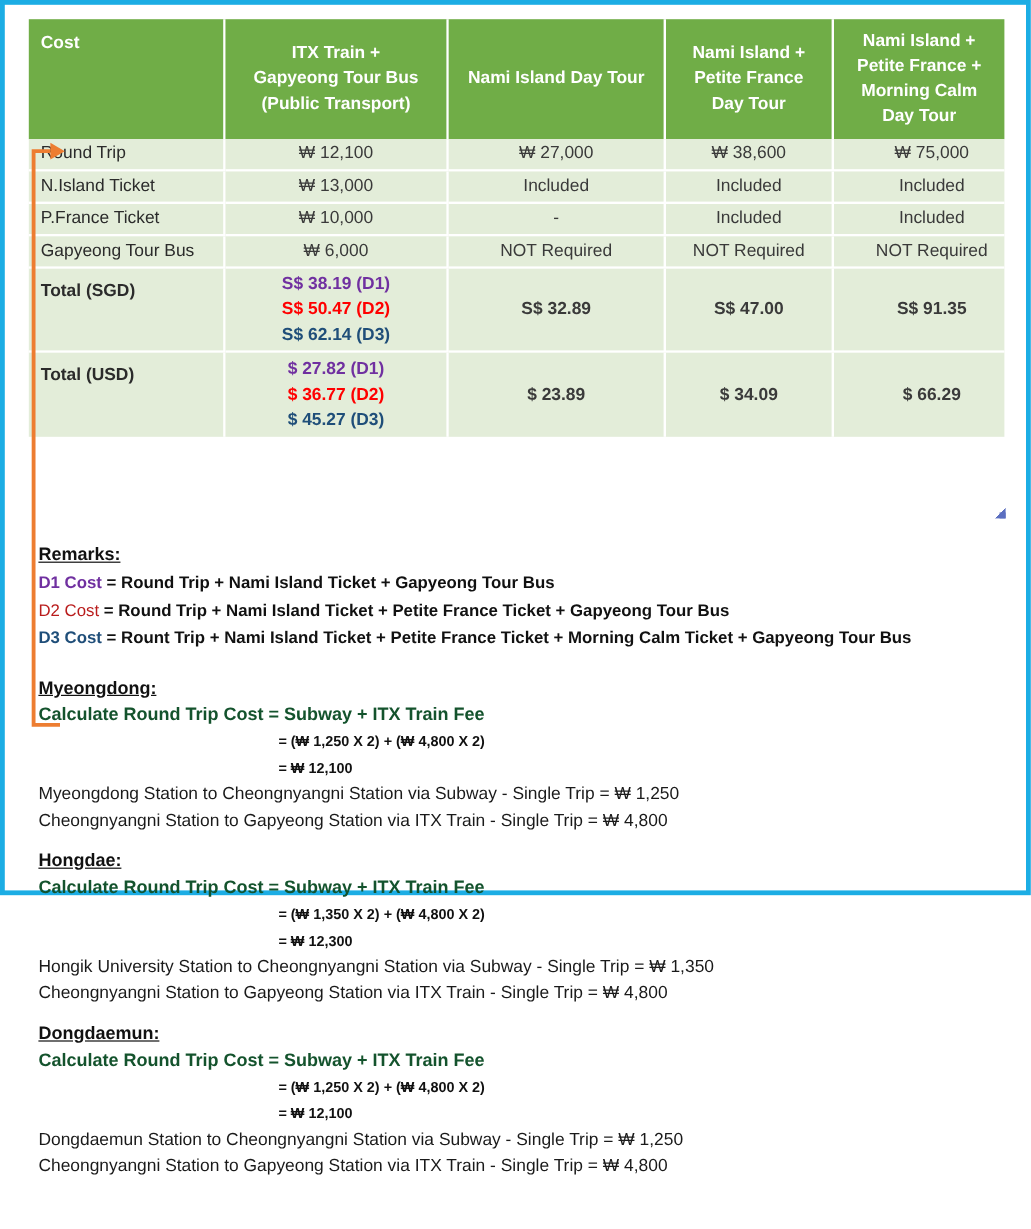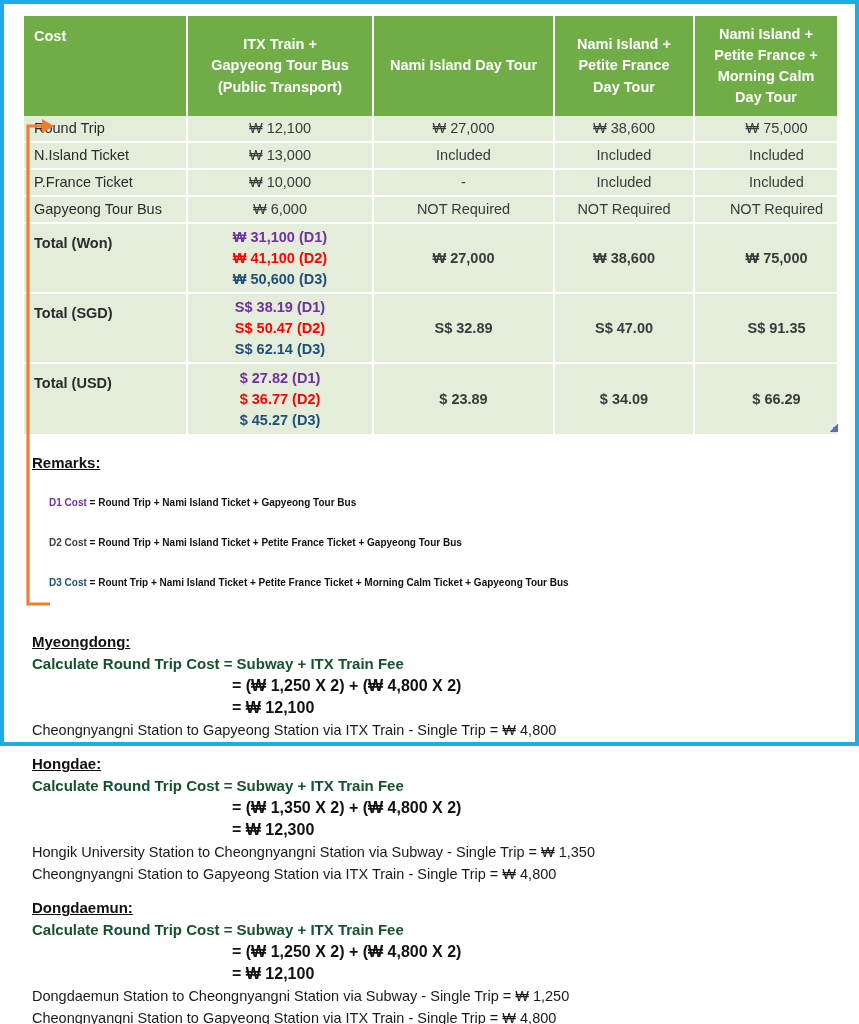--- a/index.html
+++ b/index.html
@@ -142,33 +142,33 @@
     color: #14532d;
   }
   .plain-line {
     font-size: 14.5px;
     line-height: 22px;
     margin: 0;
     color: #1A1A1A;
   }
   .indent-eq {
     font-weight: bold;
-    font-size: 16px;
+    font-size: 12px;
     line-height: 22px;
     margin: 0;
     padding-left: 200px;
     color: #111111;
   }
   .spacer { height: 20px; }
   .spacer-sm { height: 12px; }
   .remark-label-d1 { color: #7030A0; font-weight: bold; }
-  .remark-label-d2 { color: #404040; font-weight: bold; }
+  .remark-label-d2 { color: #b91c1c; font-weight: normal; }
   .remark-label-d3 { color: #1F4E79; font-weight: bold; }
   .remark-body { color: #111111; font-weight: bold; }
-  .remark-line { font-size: 10px; line-height: 23px; margin: 17px; }
+  .remark-line { font-size: 14px; line-height: 23px; margin: 0; }
 </style>
 </head>
 <body>
 
 <div id="page">
 
   <table id="cost-table">
     <colgroup>
       <col style="width:164px">
       <col style="width:186px">
@@ -228,31 +228,20 @@
 
 
       <tr class="data-row">
         <td class="rowlabel">Gapyeong Tour Bus</td>
         <td>₩ 6,000</td>
         <td>NOT Required</td>
         <td>NOT Required</td>
         <td>NOT Required</td>
       </tr>
 
-      <tr class="total-row">
-        <td class="rowlabel">Total (Won)</td>
-        <td>
-          <span class="multi-line d1">₩ 31,100 (D1)</span>
-          <span class="multi-line d2">₩ 41,100 (D2)</span>
-          <span class="multi-line d3">₩ 50,600 (D3)</span>
-        </td>
-        <td class="v-d1">₩ 27,000</td>
-        <td class="v-d2">₩ 38,600</td>
-        <td class="v-d3">₩ 75,000</td>
-      </tr>
 
       <tr class="total-row">
         <td class="rowlabel">Total (SGD)</td>
         <td>
           <span class="multi-line d1">S$ 38.19 (D1)</span>
           <span class="multi-line d2">S$ 50.47 (D2)</span>
           <span class="multi-line d3">S$ 62.14 (D3)</span>
         </td>
         <td class="v-d1">S$ 32.89</td>
         <td class="v-d2">S$ 47.00</td>
@@ -290,20 +279,21 @@
       <div class="remark-line"><span class="remark-label-d3">D3 Cost</span><span class="remark-body"> = Rount Trip + Nami Island Ticket + Petite France Ticket + Morning Calm Ticket + Gapyeong Tour Bus</span></div>
     </div>
 
     <div class="spacer"></div>
 
     <div class="blk">
       <div class="heading">Myeongdong:</div>
       <div class="bold-line">Calculate Round Trip Cost =  Subway + ITX Train Fee</div>
       <div class="indent-eq">= (₩ 1,250 X 2) + (₩ 4,800 X 2)</div>
       <div class="indent-eq">= ₩ 12,100</div>
+      <div class="plain-line">Myeongdong Station to Cheongnyangni Station via Subway - Single Trip = ₩ 1,250</div>
       <div class="plain-line">Cheongnyangni Station to Gapyeong Station via ITX Train - Single Trip = ₩ 4,800</div>
     </div>
 
     <div class="spacer-sm"></div>
 
     <div class="blk">
       <div class="heading">Hongdae:</div>
       <div class="bold-line">Calculate Round Trip Cost =  Subway + ITX Train Fee</div>
       <div class="indent-eq">= (₩ 1,350 X 2) + (₩ 4,800 X 2)</div>
       <div class="indent-eq">= ₩ 12,300</div>

